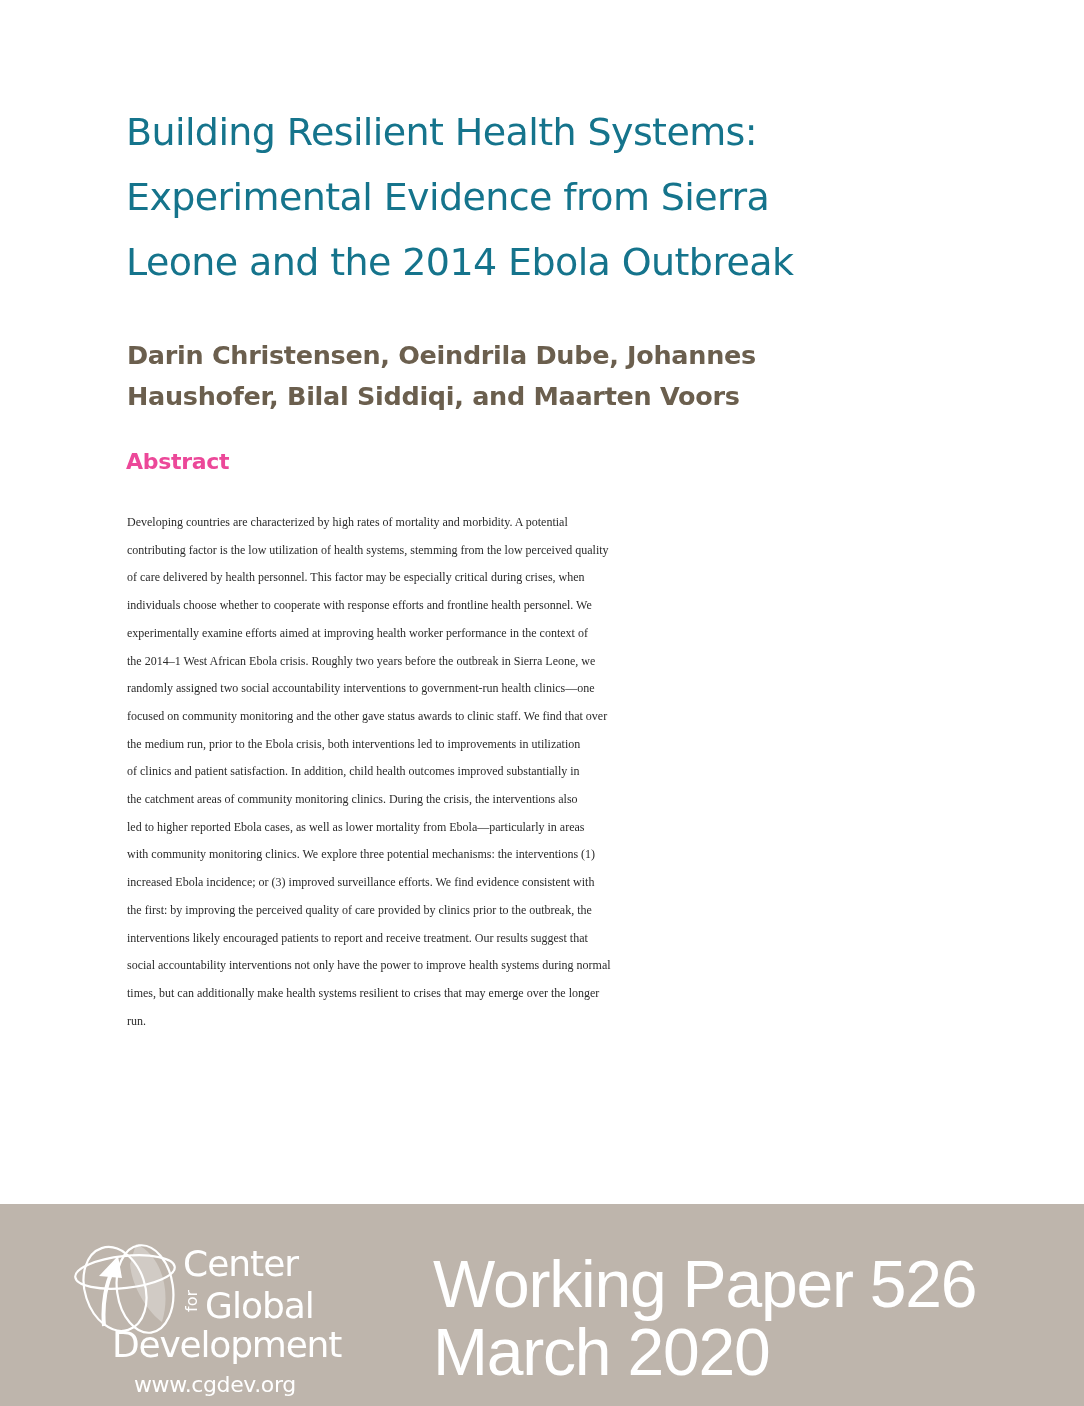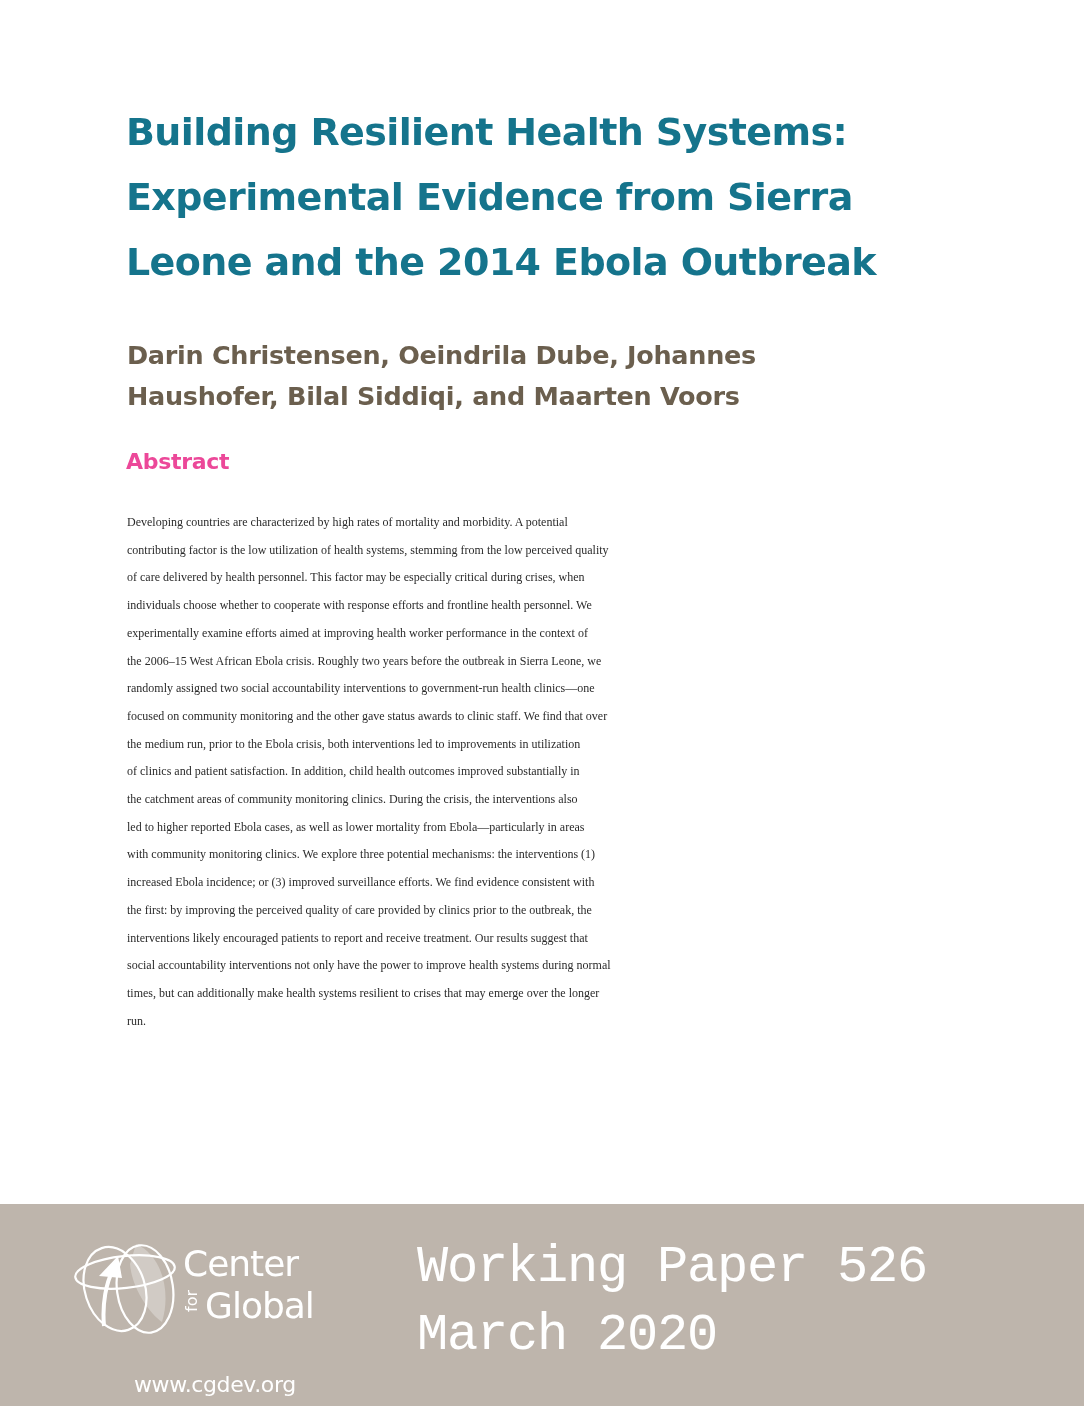--- a/index.html
+++ b/index.html
@@ -3,21 +3,21 @@
   <meta charset="utf-8">
   <style>
     html, body { margin: 0; padding: 0; }
     body {
       width: 1084px; height: 1406px; position: relative; overflow: hidden;
       background: #ffffff;
       font-family: "Liberation Sans", sans-serif;
     }
     .title {
       position: absolute; left: 126px; top: 100px; width: 900px;
-      color: #15748c; font-family: "DejaVu Sans", sans-serif; font-weight: bold;
+      color: #15748c; font-family: "DejaVu Sans", sans-serif; font-weight: normal;
       font-size: 38px; line-height: 65px; letter-spacing: -0.6px;
       margin: 0;
     }
     .title .line { display: block; white-space: nowrap; }
     .authors {
       position: absolute; left: 126px; top: 334px; width: 900px;
       color: #6b5f4e; font-family: "DejaVu Sans", sans-serif; font-weight: bold;
       font-size: 25.5px; line-height: 41px; letter-spacing: -0.3px; margin: 1px;
     }
     .authors .line { display: block; white-space: nowrap; }
@@ -44,22 +44,22 @@
     .logo-center { left: 183px; top: 40px; font-size: 36px; line-height: 40px; letter-spacing: -1px; }
     .logo-for {
       left: 184px; top: 108px; font-size: 16px; line-height: 16px;
       transform: rotate(-90deg); transform-origin: left top;
     }
     .logo-global { left: 205px; top: 82px; font-size: 36px; line-height: 40px; letter-spacing: -1px; }
     .logo-development { left: 112px; top: 121px; font-size: 36px; line-height: 40px; letter-spacing: -1.2px; }
     .logo-url { left: 134px; top: 167px; font-size: 22px; line-height: 28px; letter-spacing: -0.4px; }
     .wp-title {
       position: absolute; left: 417px; top: 30px; color: #ffffff;
-      font-family: Liberation Mono, monospace; font-size: 52px; line-height: 68px;
-      letter-spacing: -1.2px; margin: 0;
+      font-family: Liberation Sans, sans-serif; font-size: 66px; line-height: 68px;
+      letter-spacing: -1.2px; margin: 16px;
     }
     .wp-title .line { display: block; white-space: nowrap; }
   </style>
 </head>
 <body>
 
 <h1 class="title">
   <span class="line">Building Resilient Health Systems:</span>
   <span class="line">Experimental Evidence from Sierra</span>
   <span class="line">Leone and the 2014 Ebola Outbreak</span>
@@ -71,21 +71,21 @@
 </h2>
 
 <h3 class="abstract-heading">Abstract</h3>
 
 <div class="abstract-body">
   <span class="line">Developing countries are characterized by high rates of mortality and morbidity. A potential</span>
   <span class="line">contributing factor is the low utilization of health systems, stemming from the low perceived quality</span>
   <span class="line">of care delivered by health personnel. This factor may be especially critical during crises, when</span>
   <span class="line">individuals choose whether to cooperate with response efforts and frontline health personnel. We</span>
   <span class="line">experimentally examine efforts aimed at improving health worker performance in the context of</span>
-  <span class="line">the 2006–15 West African Ebola crisis. Roughly two years before the outbreak in Sierra Leone, we</span>
+  <span class="line">the 2014–1 West African Ebola crisis. Roughly two years before the outbreak in Sierra Leone, we</span>
   <span class="line">randomly assigned two social accountability interventions to government-run health clinics—one</span>
   <span class="line">focused on community monitoring and the other gave status awards to clinic staff. We find that over</span>
   <span class="line">the medium run, prior to the Ebola crisis, both interventions led to improvements in utilization</span>
   <span class="line">of clinics and patient satisfaction. In addition, child health outcomes improved substantially in</span>
   <span class="line">the catchment areas of community monitoring clinics. During the crisis, the interventions also</span>
   <span class="line">led to higher reported Ebola cases, as well as lower mortality from Ebola—particularly in areas</span>
   <span class="line">with community monitoring clinics. We explore three potential mechanisms: the interventions (1)</span>
   <span class="line">increased Ebola incidence; or (3) improved surveillance efforts. We find evidence consistent with</span>
   <span class="line">the first: by improving the perceived quality of care provided by clinics prior to the outbreak, the</span>
   <span class="line">interventions likely encouraged patients to report and receive treatment. Our results suggest that</span>
@@ -99,19 +99,20 @@
     <path d="M66 10 C 90 20, 102 55, 92 88 C 80 80, 62 55, 60 30 Z" fill="#ffffff" fill-opacity="0.3"></path>
     <ellipse cx="55" cy="38" rx="50" ry="16" transform="rotate(-6 55 38)" fill="none" stroke="#ffffff" stroke-width="2.2"></ellipse>
     <ellipse cx="45" cy="55" rx="30" ry="43" transform="rotate(-18 45 55)" fill="none" stroke="#ffffff" stroke-width="2.2"></ellipse>
     <ellipse cx="75" cy="55" rx="28" ry="44" transform="rotate(-8 75 55)" fill="none" stroke="#ffffff" stroke-width="2.2"></ellipse>
     <path d="M34 92 C 32 70, 36 48, 44 34" fill="none" stroke="#ffffff" stroke-width="4"></path>
     <polygon points="29,42 48,22 52,44" fill="#ffffff"></polygon>
   </svg>
   <span class="logo-text logo-center">Center</span>
   <span class="logo-text logo-for">for</span>
   <span class="logo-text logo-global">Global</span>
+  <span class="logo-text logo-development">Development</span>
   <span class="logo-text logo-url">www.cgdev.org</span>
 
   <div class="wp-title">
     <span class="line">Working Paper 526</span>
     <span class="line">March 2020</span>
   </div>
 </div>
 
 </body></html>

